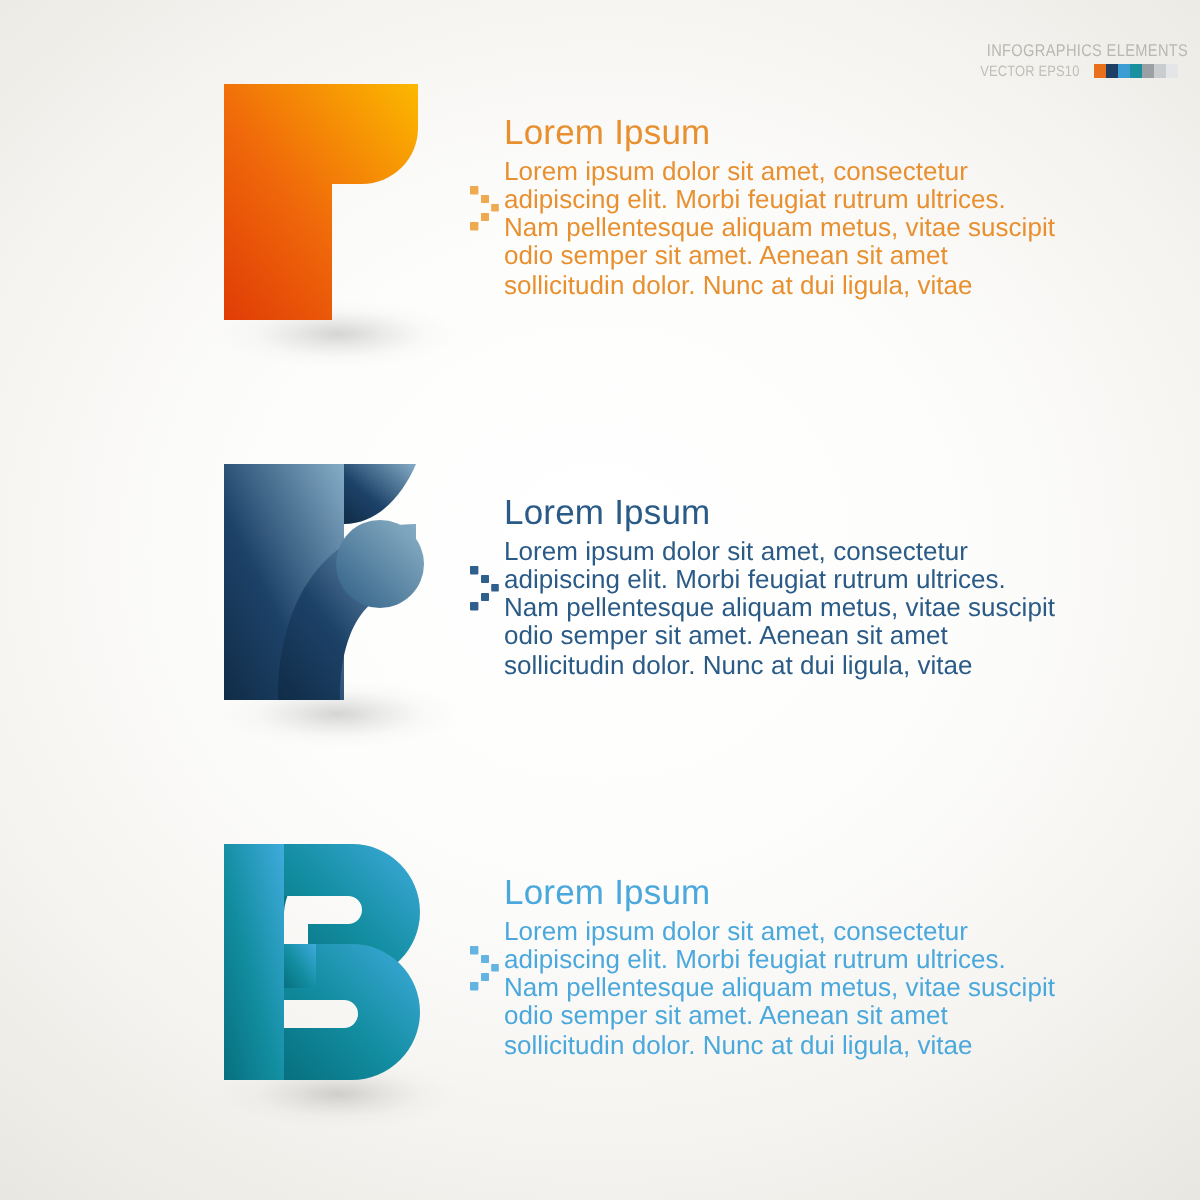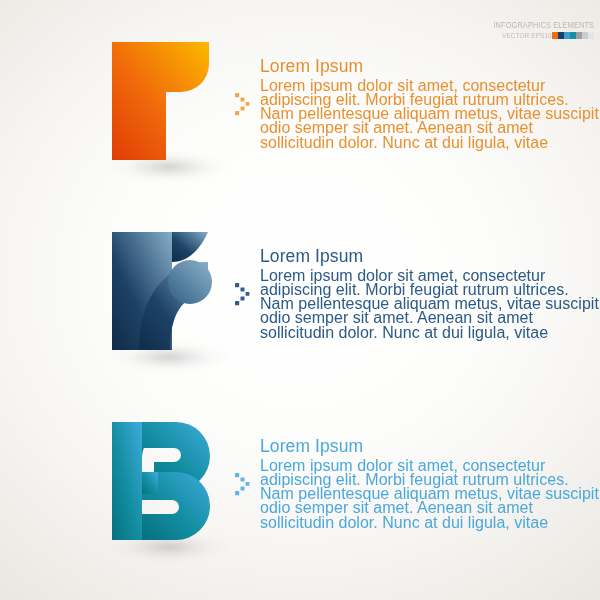--- a/index.html
+++ b/index.html
@@ -37,22 +37,22 @@
     letter-spacing: 0.2px;
     color: #b9b7b1;
     font-weight: 400;
     transform: scaleX(0.86);
     transform-origin: right center;
     white-space: nowrap;
   }
   .brand-sub-row {
     display: flex;
     align-items: center;
-    justify-content: flex-end;
-    gap: 0;
+    justify-content: center;
+    gap: 7px;
     margin-top: 2px;
   }
   .brand-sub {
     font-family: "Liberation Sans Narrow", "Liberation Sans", sans-serif;
     font-size: 7.5px;
     letter-spacing: 0.1px;
     color: #bfbdb7;
     transform: scaleX(0.86);
     transform-origin: right center;
     white-space: nowrap;
@@ -109,33 +109,33 @@
     left: 234px;
     top: 46px;
     width: 22px;
     height: 34px;
   }
   .arrow-bullet svg { display: block; }
 
   
   .text-block {
     position: absolute;
-    left: 260px;
+    left: 252px;
     top: 14px;
     width: 245px;
   }
   .heading {
     font-size: 17.5px;
     font-weight: 400;
     line-height: 1.15;
     margin: 0 0 3px 0;
     letter-spacing: 0.1px;
   }
   .body-lines {
-    font-size: 16px;
+    font-size: 13px;
     line-height: 14.1px;
     letter-spacing: 0.02px;
   }
   .body-line { display: block; white-space: nowrap; }
 
   
   .theme-1 .heading, .theme-1 .body-lines { color: #e8902f; }
   .theme-2 .heading, .theme-2 .body-lines { color: #2a5a86; }
   .theme-3 .heading, .theme-3 .body-lines { color: #4aa8dc; }
 </style>

